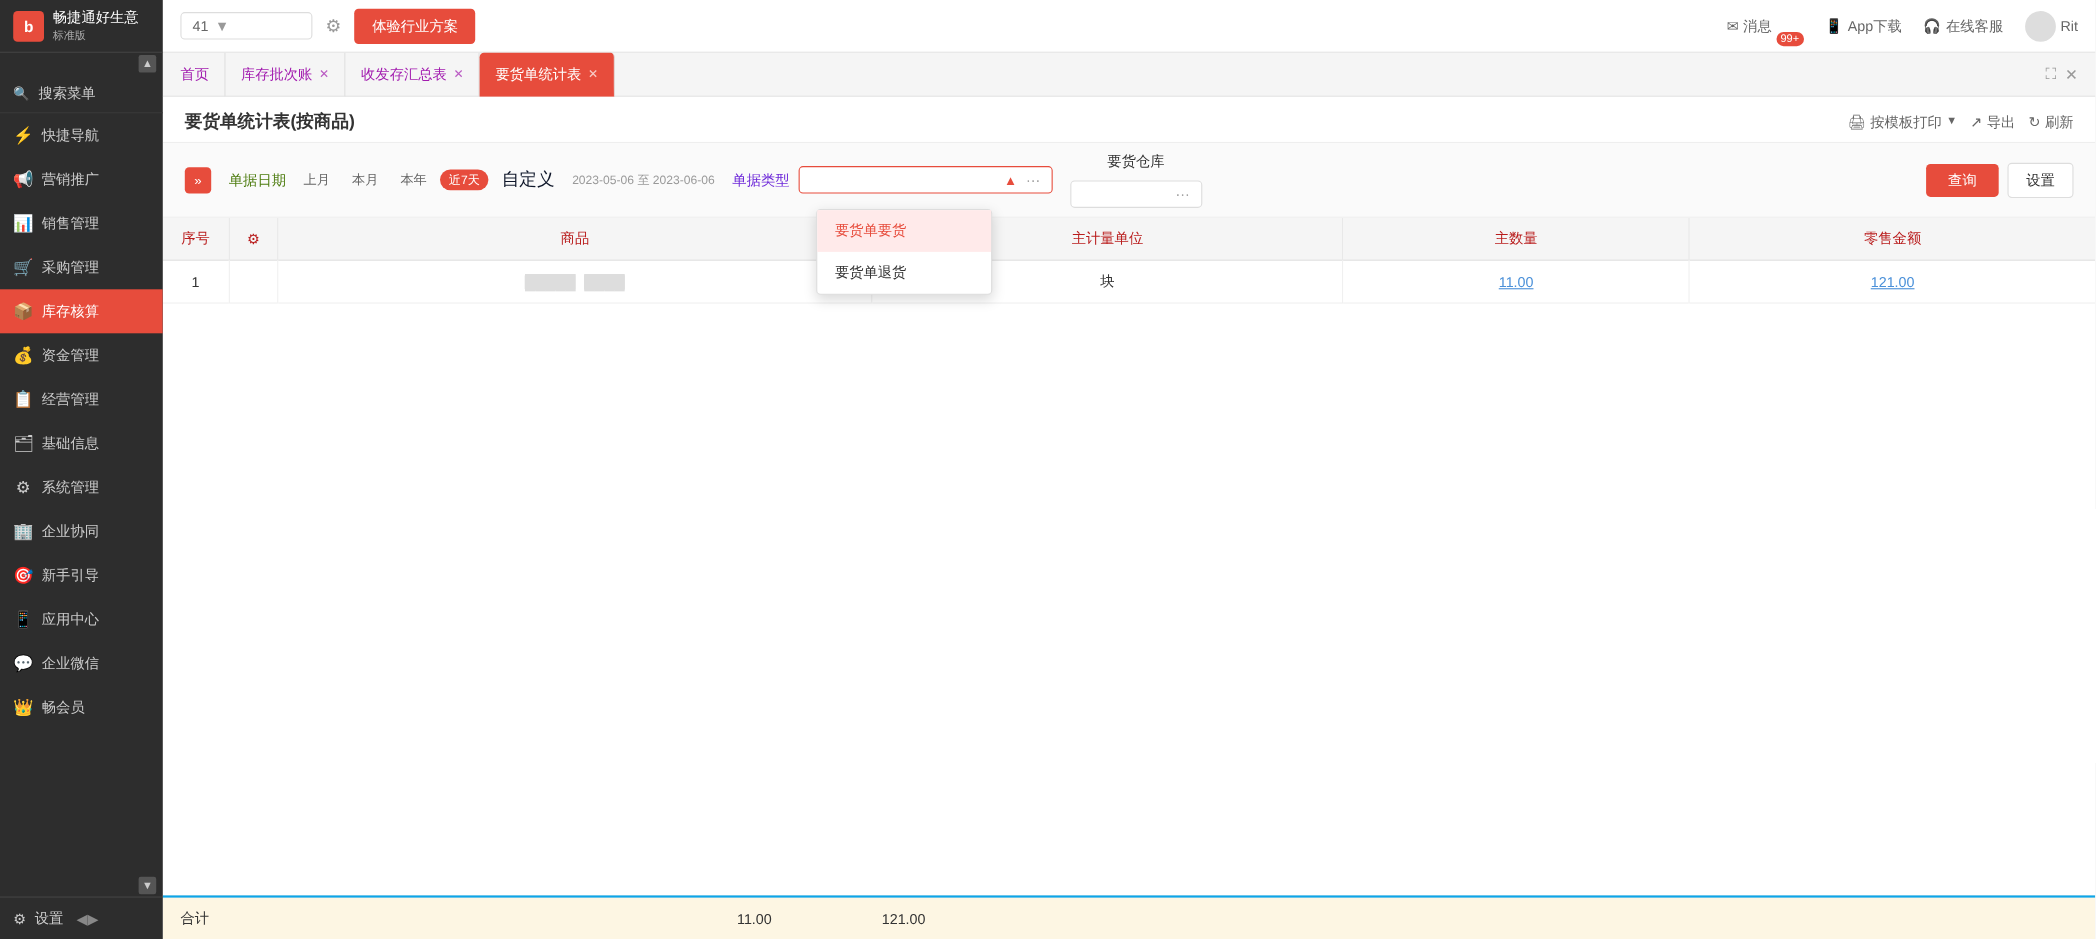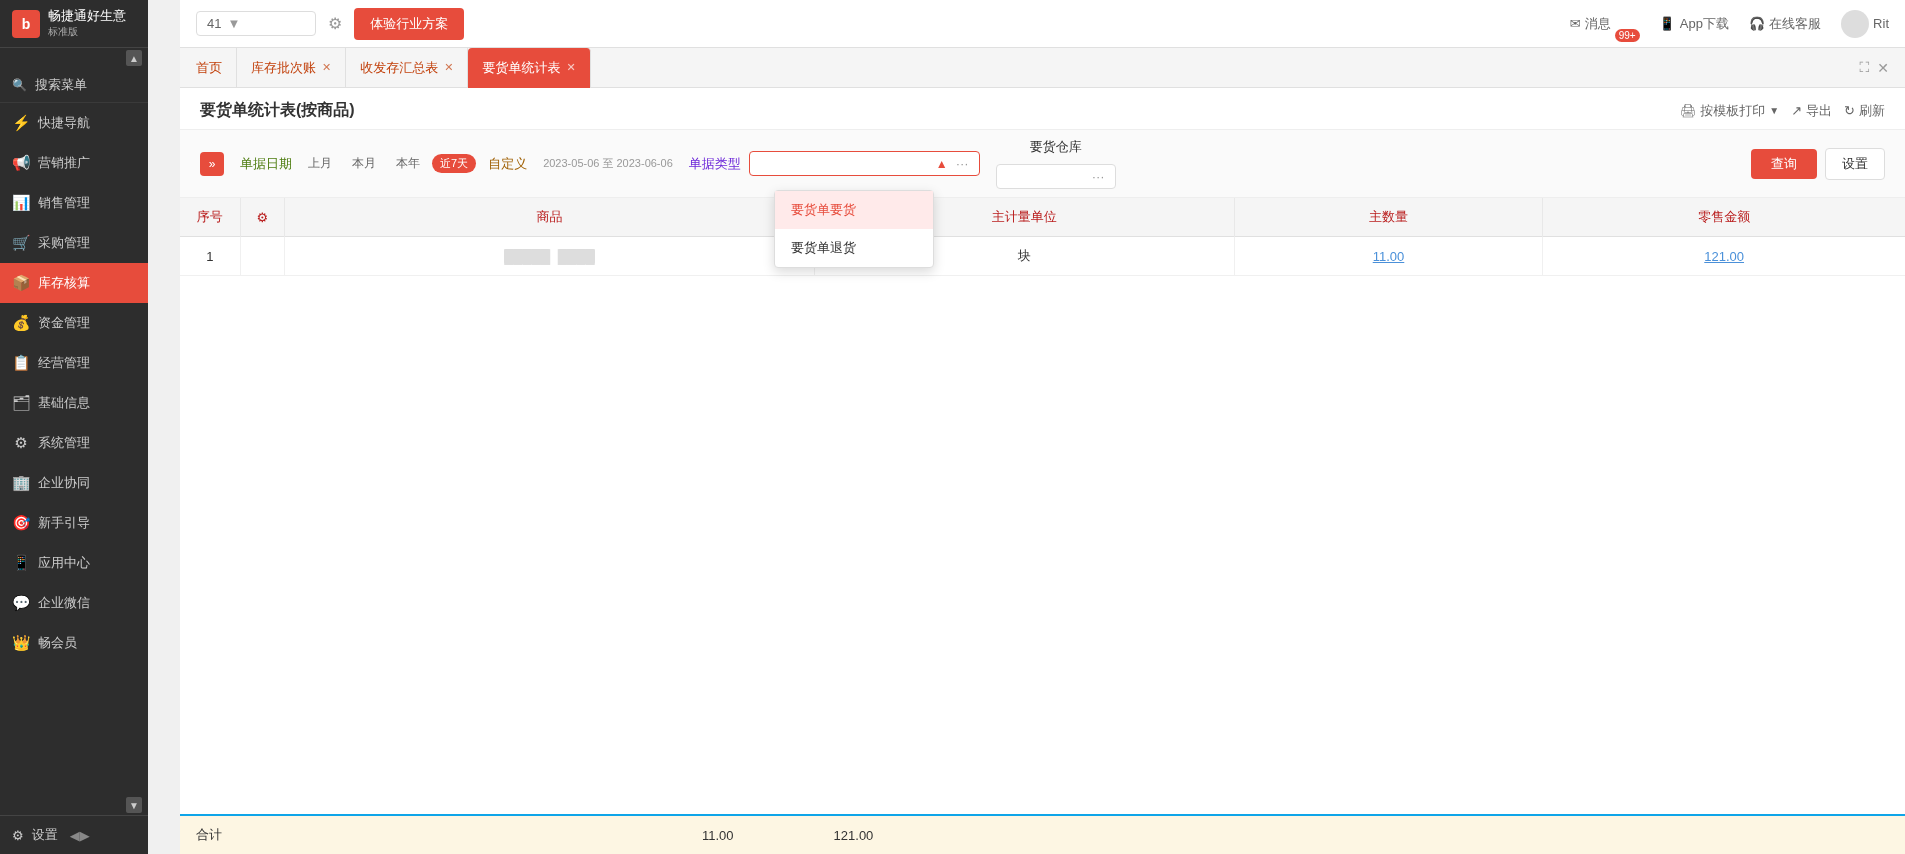--- a/index.html
+++ b/index.html
@@ -76,21 +76,20 @@
     }
     .sidebar-bottom-icon { margin-right: 8px; }
 
     
     .main-content {
       flex: 1;
       display: flex;
       flex-direction: column;
       height: 100%;
       overflow: hidden;
-      padding-left: 32px;
     }
 
     
     .topbar {
       background: #fff;
       height: 48px;
       display: flex;
       align-items: center;
       padding: 0 16px;
       border-bottom: 1px solid #e0e0e0;
@@ -167,21 +166,21 @@
       padding: 0 16px;
       height: 40px;
       position: relative;
     }
     .tab-item {
       display: flex;
       align-items: center;
       padding: 0 14px;
       height: 40px;
       font-size: 13px;
-      color: #c2410c;
+      color: #a21caf;
       cursor: pointer;
       border-right: 1px solid #e0e0e0;
       white-space: nowrap;
     }
     .tab-item:first-child { padding-left: 0; }
     .tab-item.active {
       background: #e74c3c;
       color: #fff;
       border-radius: 4px 4px 0 0;
     }
@@ -282,21 +281,21 @@
       cursor: pointer;
       border-radius: 3px;
     }
     .date-shortcut.more-btn {
       background: #e74c3c;
       color: #fff;
       border-radius: 10px;
       padding: 2px 8px;
       font-size: 11px;
     }
-    .date-custom { font-size: 13px; color: #a16207; cursor: pointer; }
+    .date-custom { font-size: 16px; color: #0f172a; cursor: pointer; }
     .date-range-text { font-size: 11px; color: #999; }
 
     .filter-select-group {
       display: flex;
       align-items: center;
       gap: 8px;
     }
     .filter-select-label { font-size: 13px; color: #6d28d9; }
     .filter-select-box {
       display: flex;

